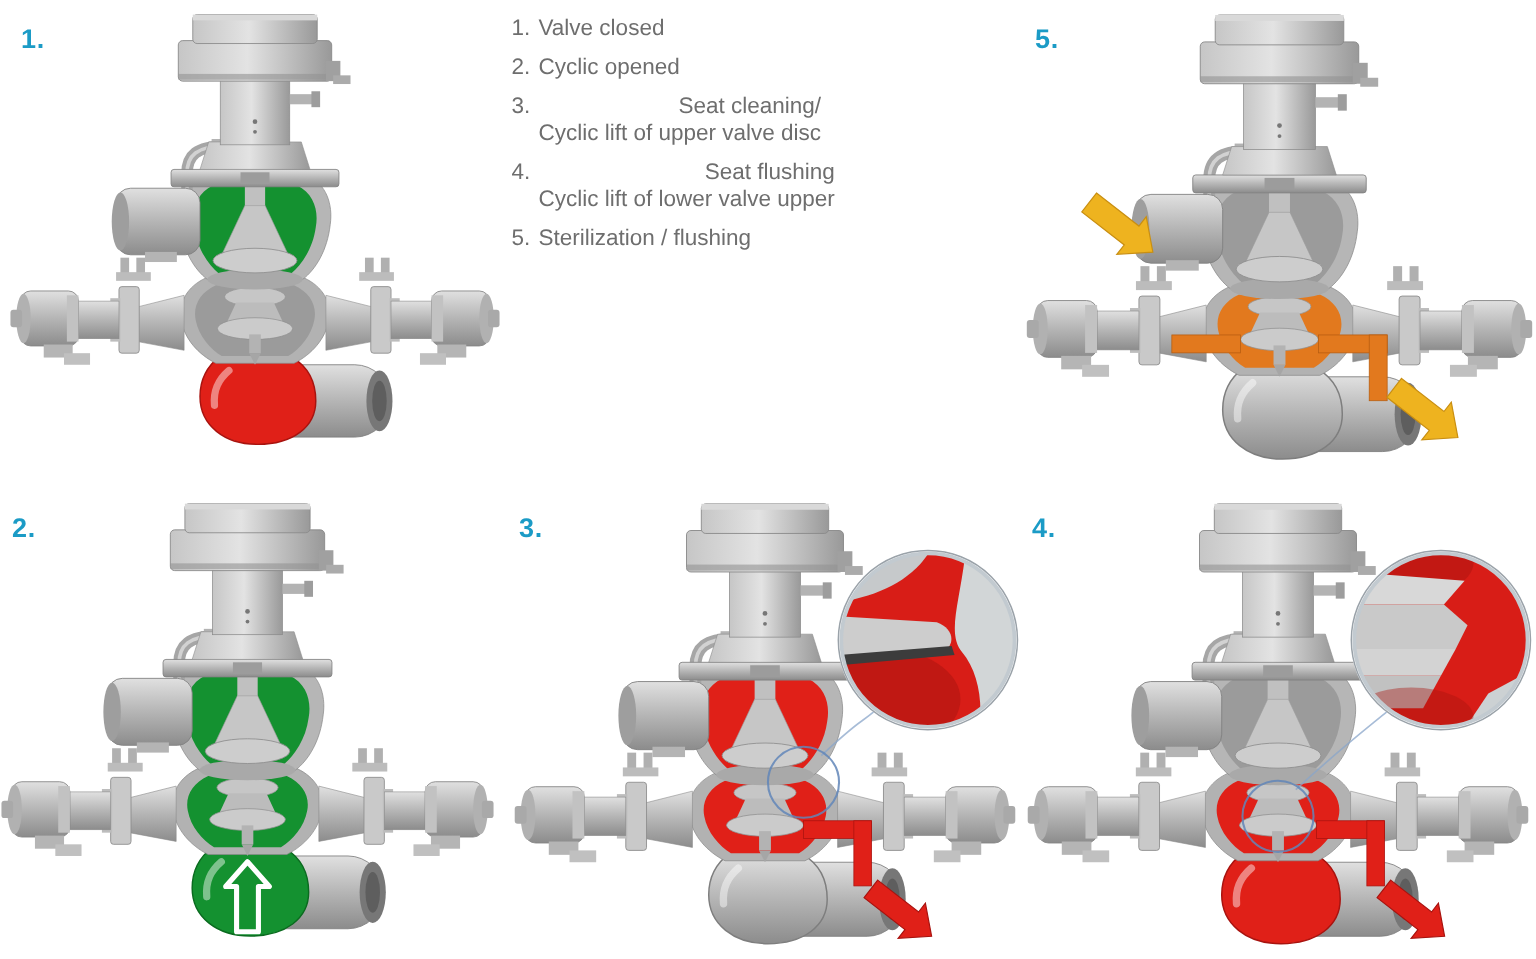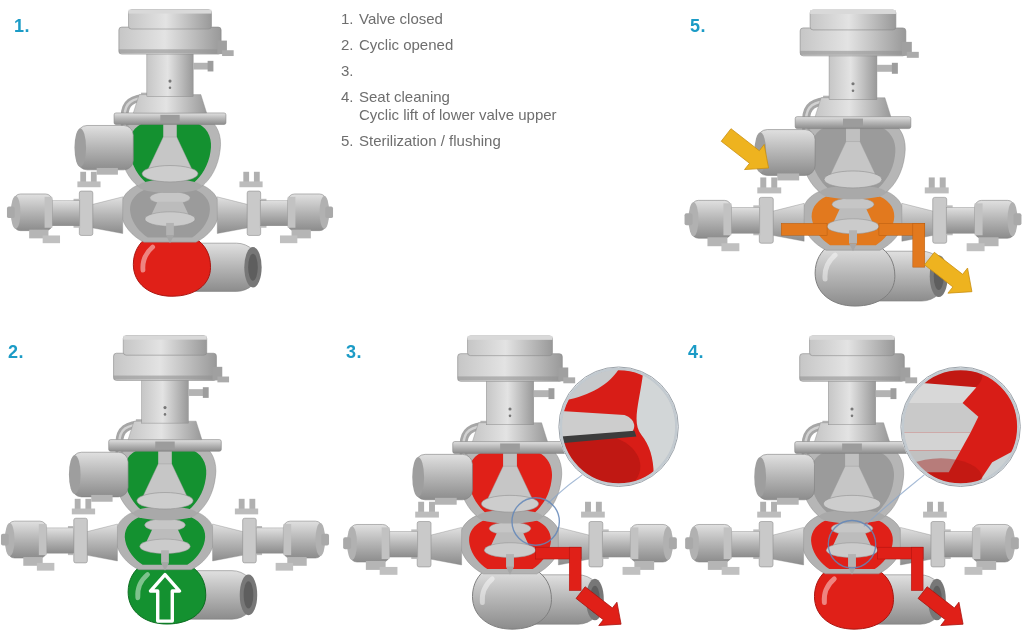--- a/index.html
+++ b/index.html
@@ -12,21 +12,21 @@
   .valve-box{position:absolute;left:0;top:0;right:0;bottom:0;}
   .valve-box svg{width:100%;height:100%;display:block;}
   .pos-1{left:6px;  top:2px;  width:328px;height:314px;}
   .pos-5{left:682px;top:2px;  width:342px;height:314px;}
   .pos-2{left:0px;  top:328px;width:330px;height:311px;}
   .pos-3{left:338px;top:328px;width:344px;height:311px;}
   .pos-4{left:680px;top:328px;width:344px;height:311px;}
   .legend{position:absolute;left:341px;top:10px;width:332px;}
   .legend-item{display:flex;font-size:15px;line-height:18px;margin-bottom:8px;}
   .legend-num{flex:none;width:18px;}
-  .legend-lines span{display:block;}
+  .legend-lines span{display:block;text-align:right;}
   .legend-line2:empty{display:none;}
 </style>
 </head>
 <body>
 
 <div class="stage">
 
   <div class="panel pos-1">
     <div class="valve-box">
         <svg viewBox="0 0 340 315" preserveAspectRatio="xMidYMin meet" xmlns="http://www.w3.org/2000/svg">
@@ -141,26 +141,28 @@
     </div>
     <div class="legend-item" style="color: rgb(110, 110, 110);">
       <span class="legend-num">2.</span>
       <span class="legend-lines">
           <span class="legend-line1">Cyclic opened</span>
         </span>
     </div>
     <div class="legend-item" style="color: rgb(110, 110, 110);">
       <span class="legend-num">3.</span>
       <span class="legend-lines">
+          <span class="legend-line1">Seat cleaning/</span>
+          <span class="legend-line2">Cyclic lift of upper valve disc</span>
         </span>
     </div>
     <div class="legend-item" style="color: rgb(110, 110, 110);">
       <span class="legend-num">4.</span>
       <span class="legend-lines">
-          <span class="legend-line1">Seat cleaning</span>
+          <span class="legend-line1">Seat flushing</span>
           <span class="legend-line2">Cyclic lift of lower valve upper</span>
         </span>
     </div>
     <div class="legend-item" style="color: rgb(110, 110, 110);">
       <span class="legend-num">5.</span>
       <span class="legend-lines">
           <span class="legend-line1">Sterilization / flushing</span>
         </span>
     </div>
   </div>

